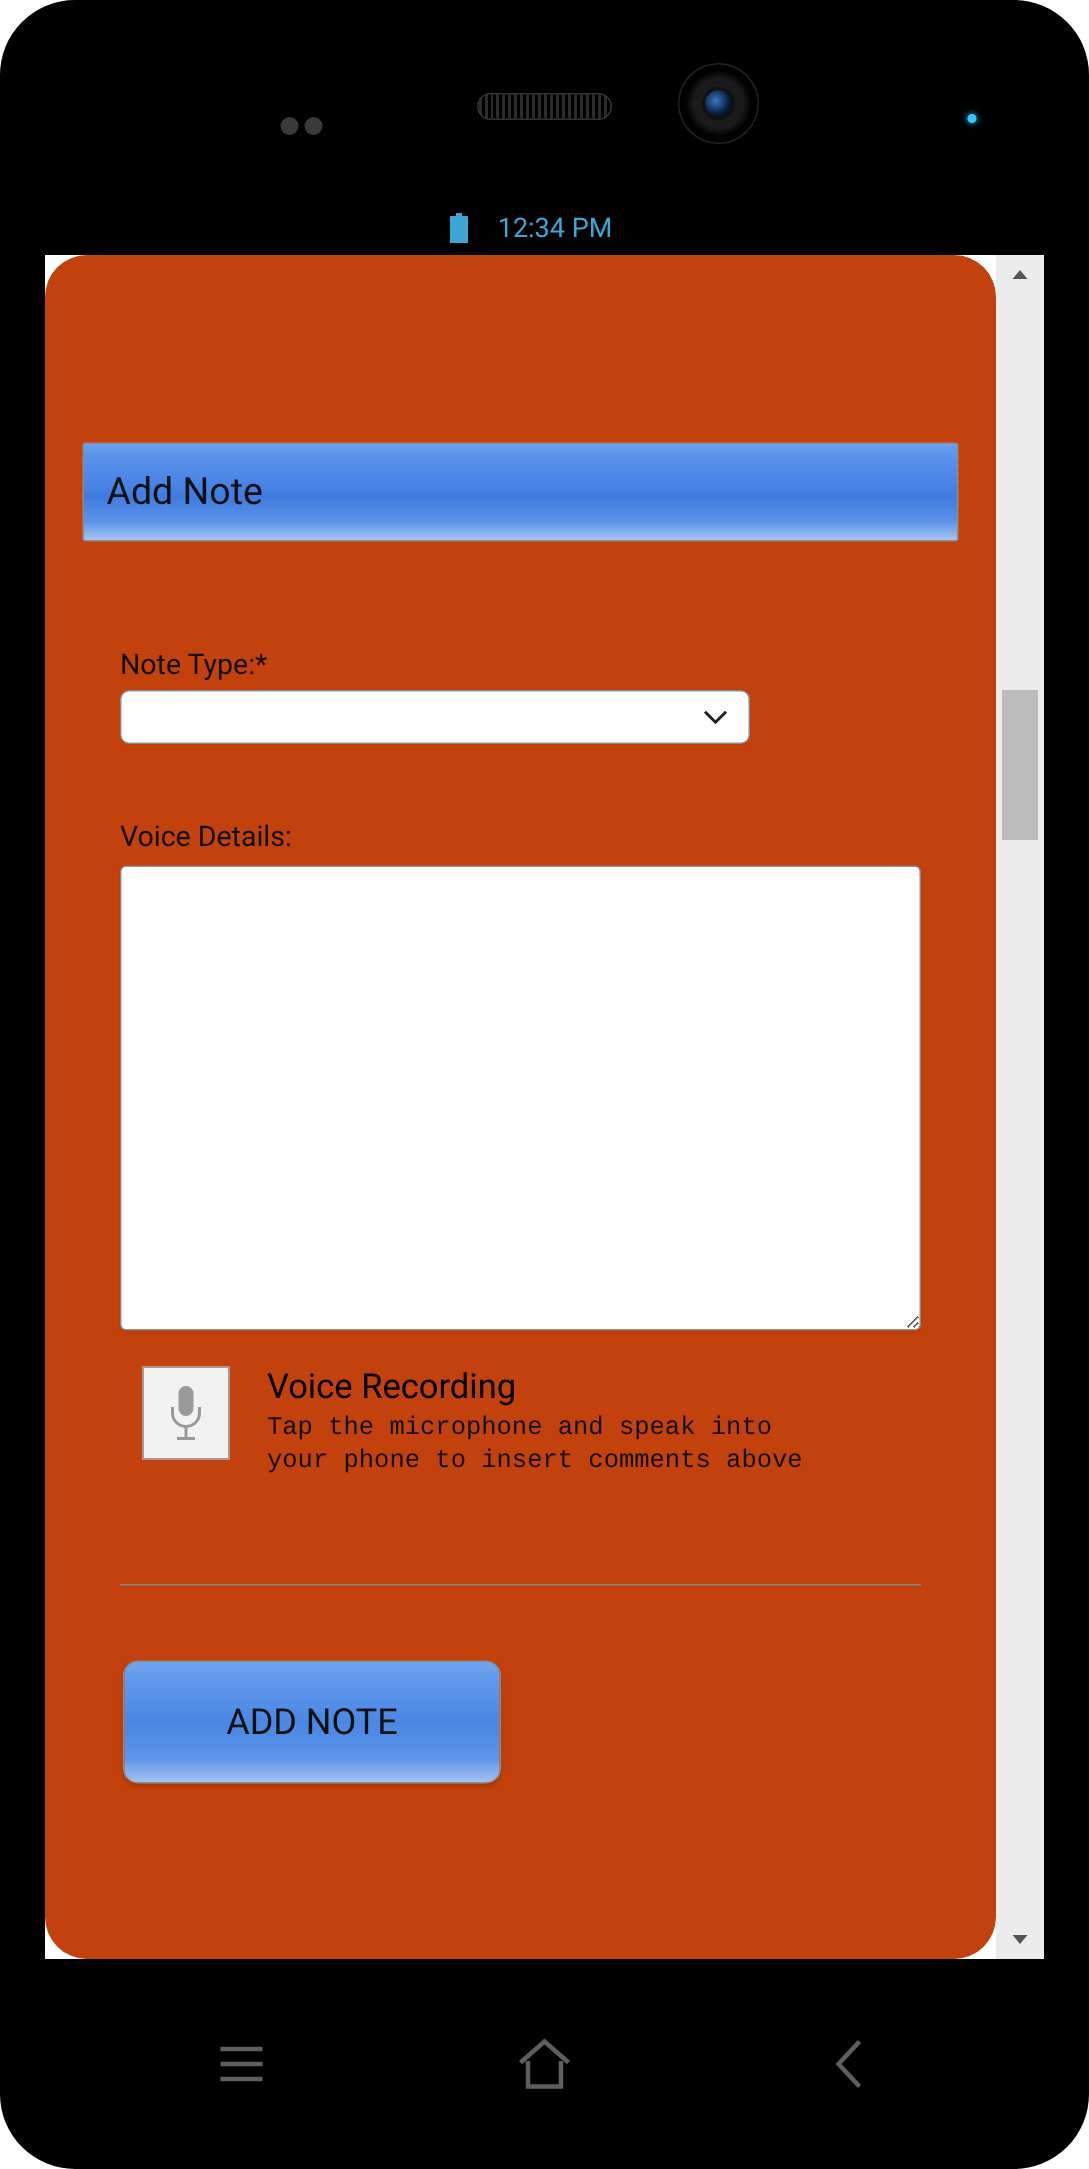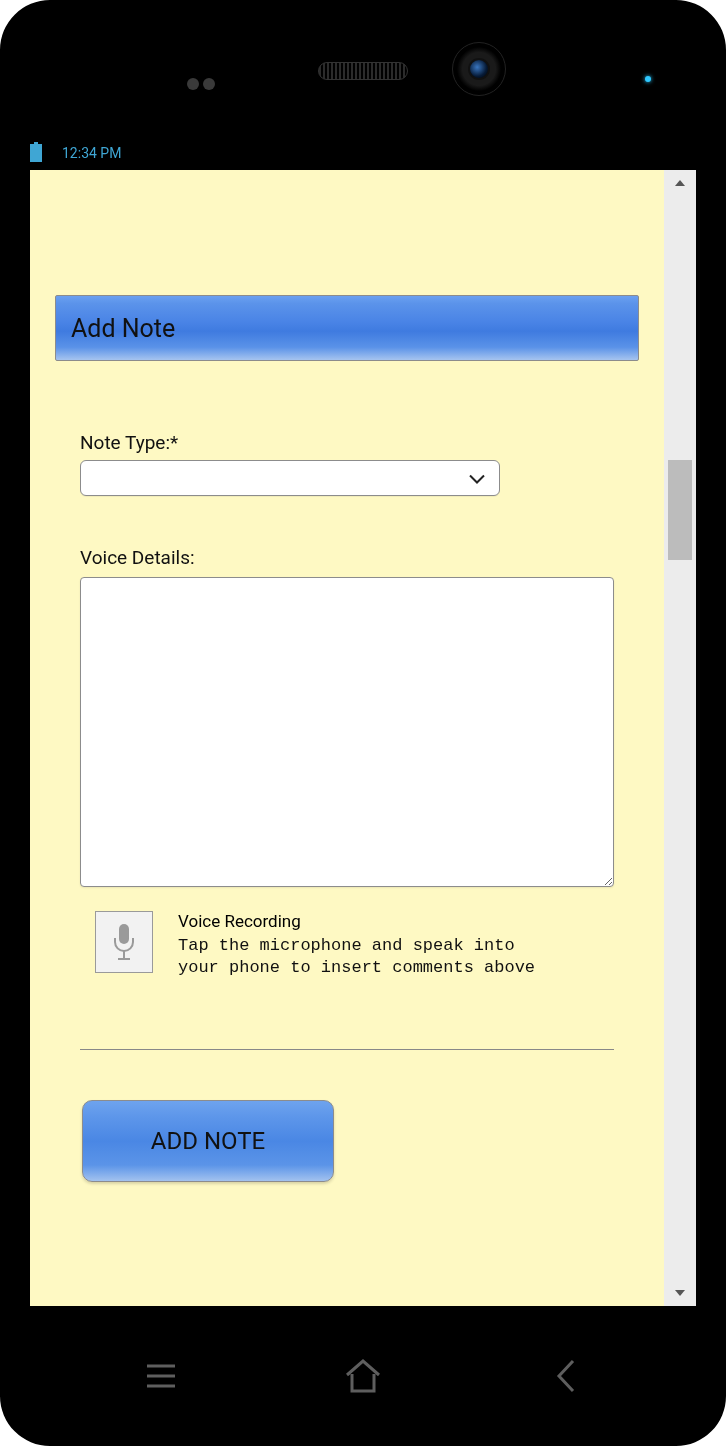--- a/index.html
+++ b/index.html
@@ -68,26 +68,26 @@
     border-radius: 50%;
     background: #2fc8ff;
     box-shadow: 0 0 4px #2fc8ff;
   }
   .status-bar {
     position: absolute;
     top: 135px; left: 30px; right: 30px;
     height: 35px;
     background: linear-gradient(to right, rgba(0,0,0,0.82) 0% 45%, #000 45% 100%);
     display: flex;
-    justify-content: flex-start;
+    justify-content: center;
     align-items: center;
     padding-right: 18px;
     gap: 20px;
     color: #3fa6d4;
-    font-size: 14px;
+    font-size: 18px;
     z-index: 5;
   }
   .battery-icon {
     width: 12px; height: 18px;
     border: 1px solid #3fa6d4;
     position: relative;
     background: #3fa6d4;
   }
   .battery-icon::before {
     content: "";
@@ -100,23 +100,24 @@
     position: absolute;
     top: 170px;
     left: 30px;
     right: 30px;
     bottom: 140px;
     background: #fff;
     display: flex;
   }
   .content {
     flex: 1;
-    background: #fef9c3;
+    background: #c2410c;
     padding: 0;
     overflow: hidden;
+    border-radius: 28px;
   }
   .scrollbar-track {
     width: 32px;
     height: 100%;
     background: #ececec;
     position: relative;
   }
   .scroll-arrow {
     position: absolute;
     left: 0; right: 0;
@@ -190,21 +191,21 @@
     margin-top: 20px;
     padding-left: 15px;
   }
   .mic-box {
     width: 58px; height: 62px;
     border: 1px solid #9a9a9a;
     background: #f2f2f2;
     display: flex; align-items: center; justify-content: center;
   }
   .voice-text .vt-head {
-    font-size: 17px;
+    font-size: 23px;
     color: #000;
     margin-bottom: 4px;
   }
   .voice-text .vt-body {
     font-size: 17px;
     color: #111;
     line-height: 1.3;
     max-width: 370px;
     font-family: Liberation Mono, monospace;
   }

